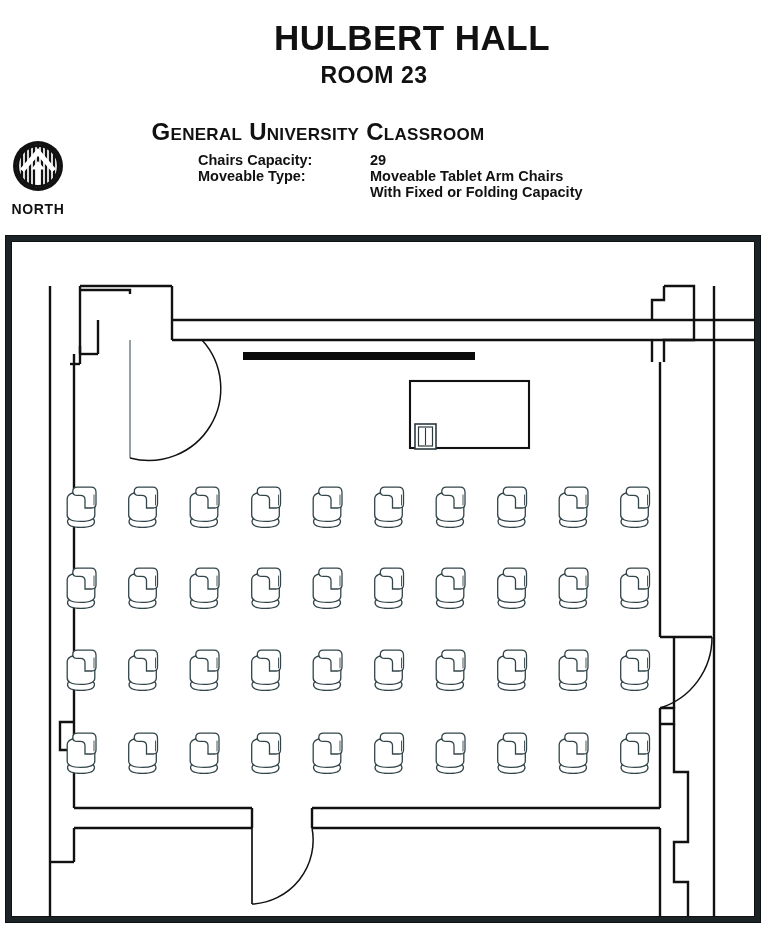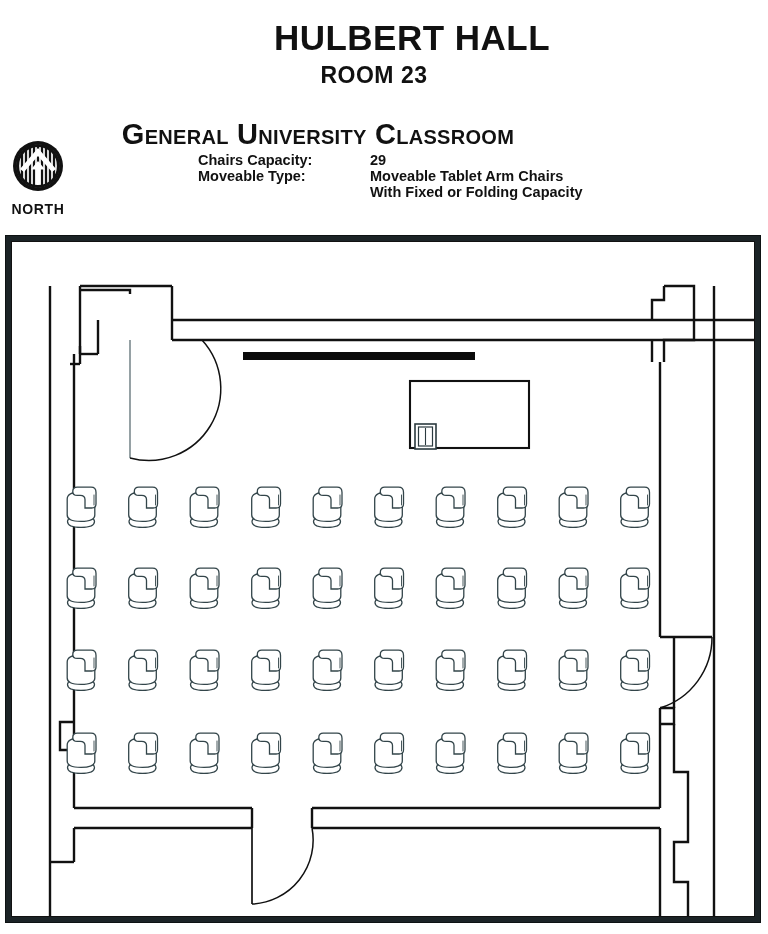--- a/index.html
+++ b/index.html
@@ -41,21 +41,21 @@
     text-align: center;
     font-size: 23px;
     font-weight: bold;
     letter-spacing: 0.5px;
   }
   #room-class {
     position: absolute;
     left: 0; top: 118px;
     width: 636px;
     text-align: center;
-    font-size: 29px;
+    font-size: 24px;
     font-weight: bold;
     font-variant: small-caps;
     letter-spacing: 0.3px;
   }
 
   
   #spec-list {
     position: absolute;
     left: 198px;
     top: 152px;

